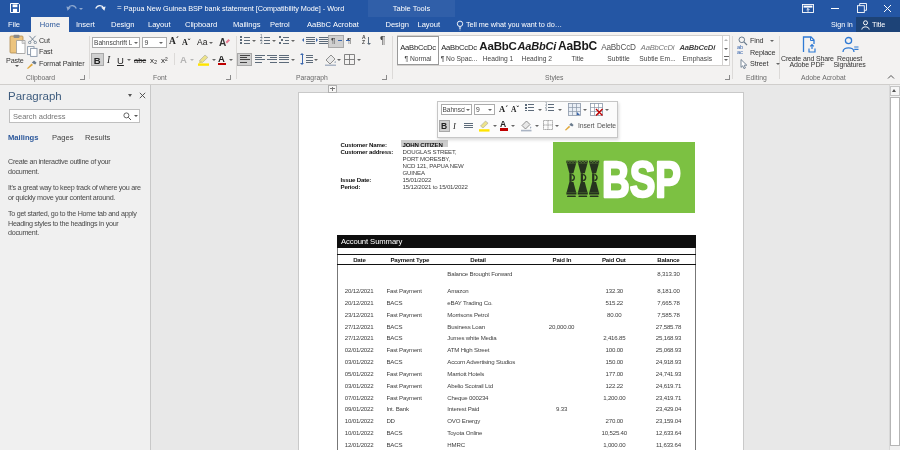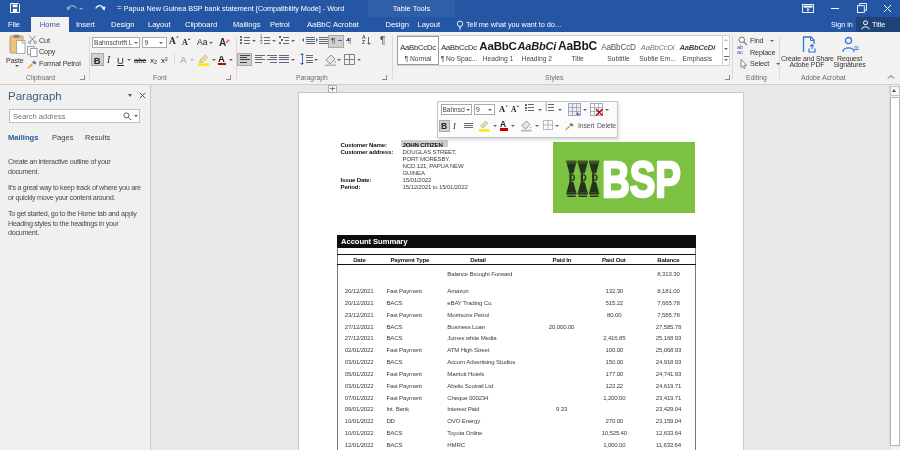--- a/index.html
+++ b/index.html
@@ -89,26 +89,26 @@
 <svg class="a" style="left:28px;top:35px" width="9" height="9" viewBox="0 0 9 9">
     <path d="M1.4 0.8 L6.8 6.6 M7.6 0.8 L2.2 6.6" stroke="#6a7b8d" stroke-width="0.9" fill="none"></path>
     <circle cx="1.7" cy="7.5" r="1.2" fill="none" stroke="#6a7b8d" stroke-width="0.8"></circle>
     <circle cx="7.3" cy="7.5" r="1.2" fill="none" stroke="#6a7b8d" stroke-width="0.8"></circle>
   </svg>
 <div class="a btxt" style="left:39px;top:35.5px">Cut</div>
 <svg class="a" style="left:27px;top:46px" width="11" height="11" viewBox="0 0 11 11">
     <rect x="0.6" y="0.6" width="6.4" height="8" fill="#fff" stroke="#8896a8" stroke-width="0.9"></rect>
     <rect x="3.6" y="2.4" width="6.4" height="8" fill="#fff" stroke="#8896a8" stroke-width="0.9"></rect>
   </svg>
-<div class="a btxt" style="left:39px;top:47px">Copy</div>
+<div class="a btxt" style="left:39px;top:47px">Fast</div>
 <svg class="a" style="left:26px;top:59px" width="12" height="10" viewBox="0 0 12 10">
     <path d="M0.8 9.4 L5.6 4.6 L7 6 L2.2 9.8 Z" fill="#e0a93e"></path>
     <path d="M5.8 3.8 l2.2-2.4 2.6 2.4 -1.4 1.6 Z" fill="#6a7b8d"></path>
   </svg>
-<div class="a btxt" style="left:39px;top:59px">Format Petrol</div>
+<div class="a btxt" style="left:39px;top:59px">Format Painter</div>
 <div class="a glabel" style="left:26px">Clipboard</div>
 <div class="a" style="left:80px;top:75px;width:4.5px;height:4.5px;border-right:1.1px solid #8a8a8a;border-bottom:1.1px solid #8a8a8a"></div>
 <div class="a" style="left:92px;top:36.5px;width:48px;height:11.5px;background:#fff;border:1px solid #ababab"></div>
 <div class="a gi" style="left:94px;top:38.8px;font-size:6.6px;width:38px;overflow:hidden">Bahnschrift Lig</div>
 <div class="a" style="left:134px;top:41.5px;border-left:2.2px solid transparent;border-right:2.2px solid transparent;border-top:2.8px solid #666"></div>
 <div class="a" style="left:141.5px;top:36.5px;width:25px;height:11.5px;background:#fff;border:1px solid #ababab"></div>
 <div class="a gi" style="left:144.5px;top:38.6px;font-size:7px">9</div>
 <div class="a" style="left:159px;top:41.5px;border-left:2.2px solid transparent;border-right:2.2px solid transparent;border-top:2.8px solid #666"></div>
 <div class="a" style="left:169px;top:36px;font-size:9.5px;color:#222;font-weight:bold;font-family:'Liberation Serif',serif">A´</div>
 <div class="a" style="left:182px;top:37.5px;font-size:8px;color:#222;font-weight:bold;font-family:'Liberation Serif',serif">Aˇ</div>
@@ -253,21 +253,21 @@
     <circle cx="3.8" cy="3.8" r="2.8" fill="none" stroke="#6a7b8d" stroke-width="1"></circle>
     <path d="M5.9 5.9 L9 9" stroke="#6a7b8d" stroke-width="1.2"></path>
   </svg>
 <div class="a btxt" style="left:750px;top:36px">Find</div>
 <div class="a" style="left:770px;top:40px;border-left:2px solid transparent;border-right:2px solid transparent;border-top:2.6px solid #666"></div>
 <div class="a" style="left:737px;top:45px;font-size:5.8px;color:#3a66ad;line-height:5px;letter-spacing:-0.3px">ab<br>ac</div>
 <div class="a btxt" style="left:750px;top:47.5px">Replace</div>
 <svg class="a" style="left:740px;top:58.5px" width="8" height="10" viewBox="0 0 8 10">
     <path d="M1 0.5 L6.8 6.2 L4.2 6.2 L5.4 9 L3.9 9.6 L2.7 6.8 L1 8.4 Z" fill="#fff" stroke="#6a7b8d" stroke-width="0.9"></path>
   </svg>
-<div class="a btxt" style="left:750px;top:59px">Select</div>
+<div class="a btxt" style="left:750px;top:59px">Street</div>
 <div class="a" style="left:776px;top:63px;border-left:2px solid transparent;border-right:2px solid transparent;border-top:2.6px solid #666"></div>
 <div class="a glabel" style="left:746px">Editing</div>
 <svg class="a" style="left:800px;top:36px" width="17" height="17" viewBox="0 0 17 17">
     <path d="M3.5 16 V1 h7.5 l3 3 v4" fill="none" stroke="#2f7ad4" stroke-width="1.3"></path>
     <path d="M10.5 1 v3.5 h3.5" fill="none" stroke="#2f7ad4" stroke-width="1"></path>
     <path d="M12 8.5 v4.5 M10.2 10.3 L12 8.5 l1.8 1.8" fill="none" stroke="#2f7ad4" stroke-width="1.2"></path>
     <path d="M9 12.5 v3.5 h6 v-3.5" fill="none" stroke="#2f7ad4" stroke-width="1.2"></path>
   </svg>
 <div class="a btxt" style="left:781px;top:55.5px;width:52px;text-align:center;line-height:6.5px;font-size:7px;letter-spacing:-0.15px">Create and Share<br>Adobe PDF</div>
 <svg class="a" style="left:842px;top:36px" width="17" height="17" viewBox="0 0 17 17">
@@ -335,21 +335,21 @@
 <g stroke="#8cc653" stroke-width="0.55" fill="none">
       <path d="M0.6 2.4 l1.55-1.1 1.55 1.1 1.55-1.1 1.55 1.1 1.55-1.1 1.55 1.1"></path>
       <path d="M12.2 2.4 l1.55-1.1 1.55 1.1 1.55-1.1 1.55 1.1 1.55-1.1 1.55 1.1"></path>
       <path d="M23.8 2.4 l1.55-1.1 1.55 1.1 1.55-1.1 1.55 1.1 1.55-1.1 1.55 1.1"></path>
     </g>
   </svg>
 <svg class="a" style="left:602px;top:156px" width="84" height="45" viewBox="0 0 84 45">
     <text x="0" y="40.5" textLength="79" lengthAdjust="spacingAndGlyphs" font-family="Liberation Sans" font-weight="bold" font-size="50.5" fill="#fff" stroke="#fff" stroke-width="2.4" stroke-linejoin="round">BSP</text>
   </svg>
 <div class="a" style="left:336.5px;top:235.3px;width:359px;height:12.3px;background:#0e0e0e"></div>
-<div class="a" style="left:341px;top:237.4px;font-size:7.7px;font-weight:bold;color:#fff;letter-spacing:-0.1px">Account Summary</div>
+<div class="a" style="left:341px;top:237.4px;font-size:7.7px;font-weight:normal;color:#fff;letter-spacing:-0.1px">Account Summary</div>
 <div class="a" style="left:336.5px;top:247.6px;width:359px;height:202.4px;border-left:1px solid #777;border-right:1px solid #777"></div>
 <div class="a" style="left:336.5px;top:254.3px;width:359px;height:10.8px;border-top:1.1px solid #111;border-bottom:1.1px solid #111"></div>
 <div class="a docb" style="left:329.4px;top:255.8px;width:60px;text-align:center">Date</div>
 <div class="a docb" style="left:379.8px;top:255.8px;width:60px;text-align:center">Payment Type</div>
 <div class="a docb" style="left:448.0px;top:255.8px;width:60px;text-align:center">Detail</div>
 <div class="a docb" style="left:531.9px;top:255.8px;width:60px;text-align:center">Paid In</div>
 <div class="a docb" style="left:583.8px;top:255.8px;width:60px;text-align:center">Paid Out</div>
 <div class="a docb" style="left:638.3px;top:255.8px;width:60px;text-align:center">Balance</div>
 <div class="a" style="left:336.5px;top:269.8px;width:359px;height:8px">
     <span class="tc" style="left:110.8px">Balance Brought Forward</span>

